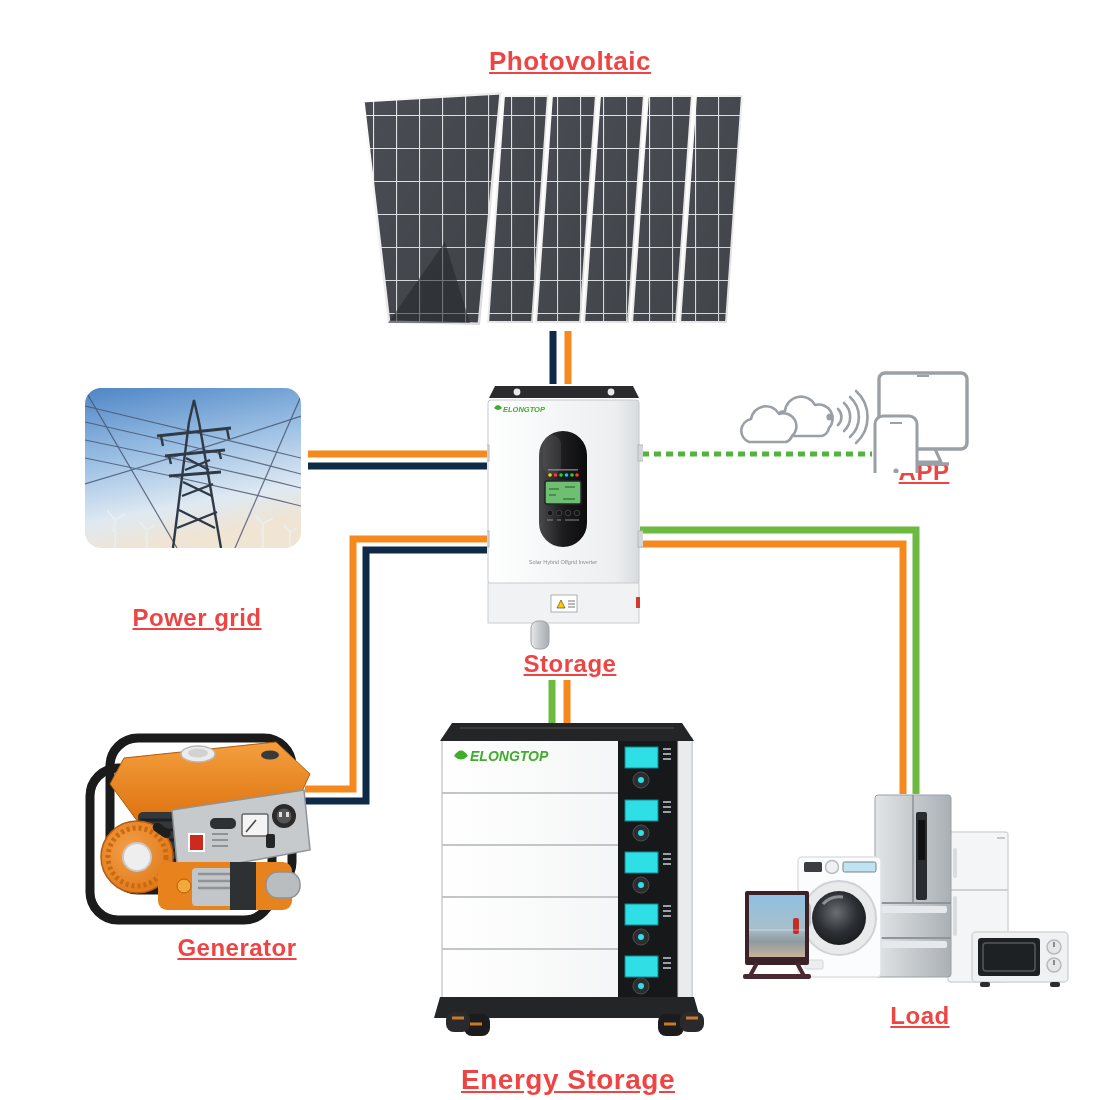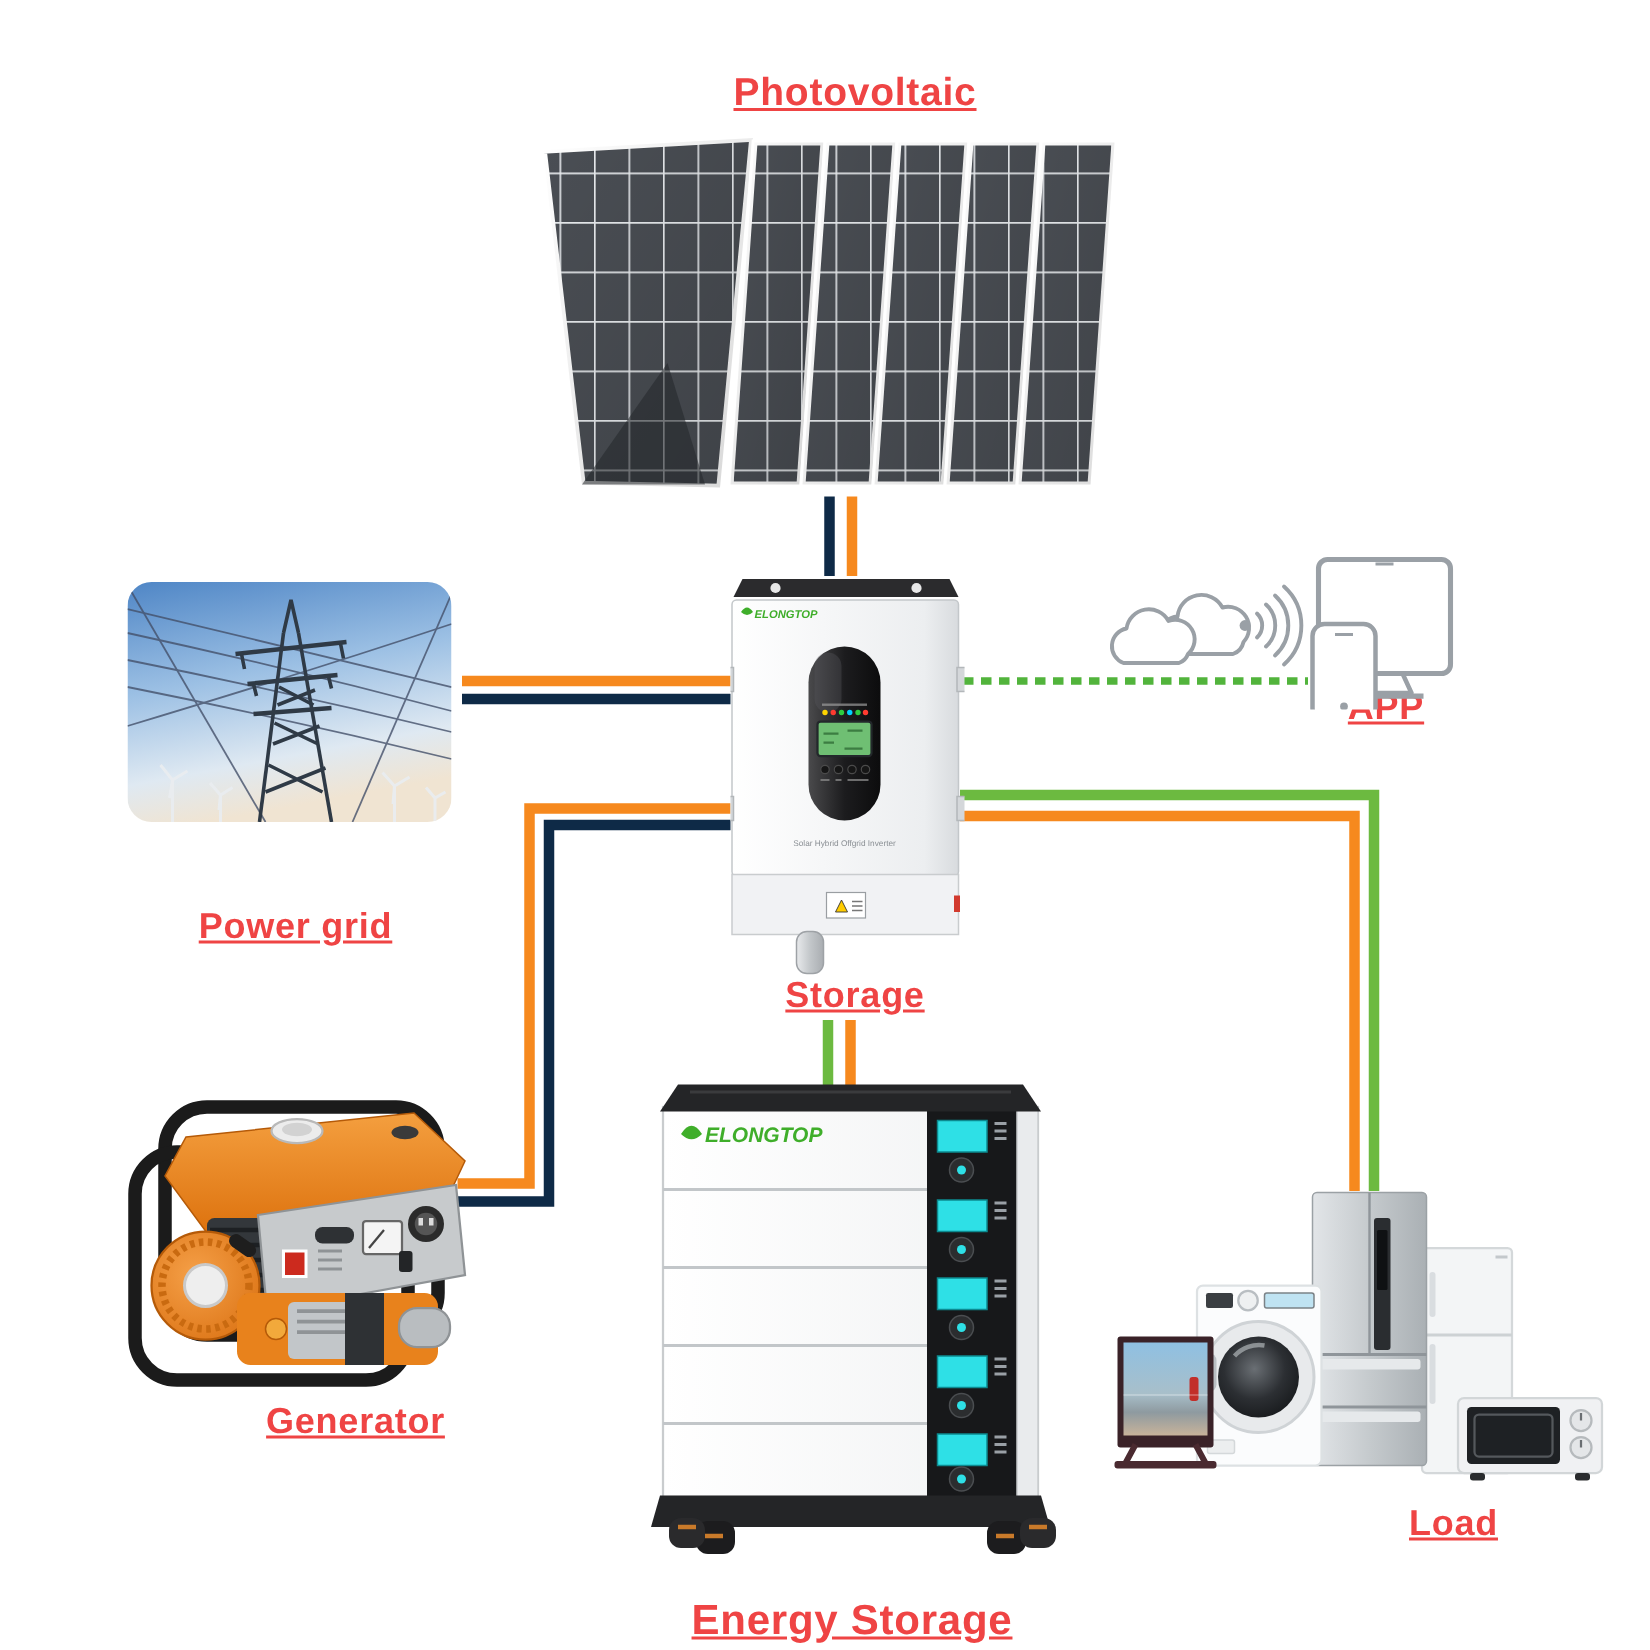--- a/index.html
+++ b/index.html
@@ -37,21 +37,21 @@
     <path d="M552 680 L552 728" stroke="#6cba40" stroke-width="7" fill="none"></path>
     <path d="M567 680 L567 728" stroke="#f6891e" stroke-width="7" fill="none"></path>
   </svg>
 
   <div class="node-label" style="left:570px;top:46px;font-size:26px;">Photovoltaic</div>
   <div class="node-label" style="left:197px;top:574px;margin-top:30px;">Power grid</div>
   <div class="node-label" style="left:570px;top:650px;">Storage</div>
   <div class="node-label" style="left:924px;top:458px;">APP</div>
   <div class="node-label" style="left:197px;top:934px;margin-left:40px;">Generator</div>
   <div class="node-label big" style="left:568px;top:1044px;margin-top:20px;">Energy Storage</div>
-  <div class="node-label" style="left:969px;top:1002px;">Load</div>
+  <div class="node-label" style="left:920px;top:1002px;">Load</div>
 
   <svg class="abs node" style="left:350px;top:82px;" width="410" height="255">
     <defs>
       <pattern id="pvcell" width="23" height="33" patternUnits="userSpaceOnUse">
         <rect width="23" height="33" fill="#4a4e54"></rect>
         <path d="M0 0H23 M0 0V33" stroke="#e9ecef" stroke-width="2.2"></path>
       </pattern>
       <linearGradient id="pvshade" x1="0" y1="0" x2="1" y2="1">
         <stop offset="0" stop-color="#000" stop-opacity="0"></stop>
         <stop offset="1" stop-color="#000" stop-opacity="0.35"></stop>

